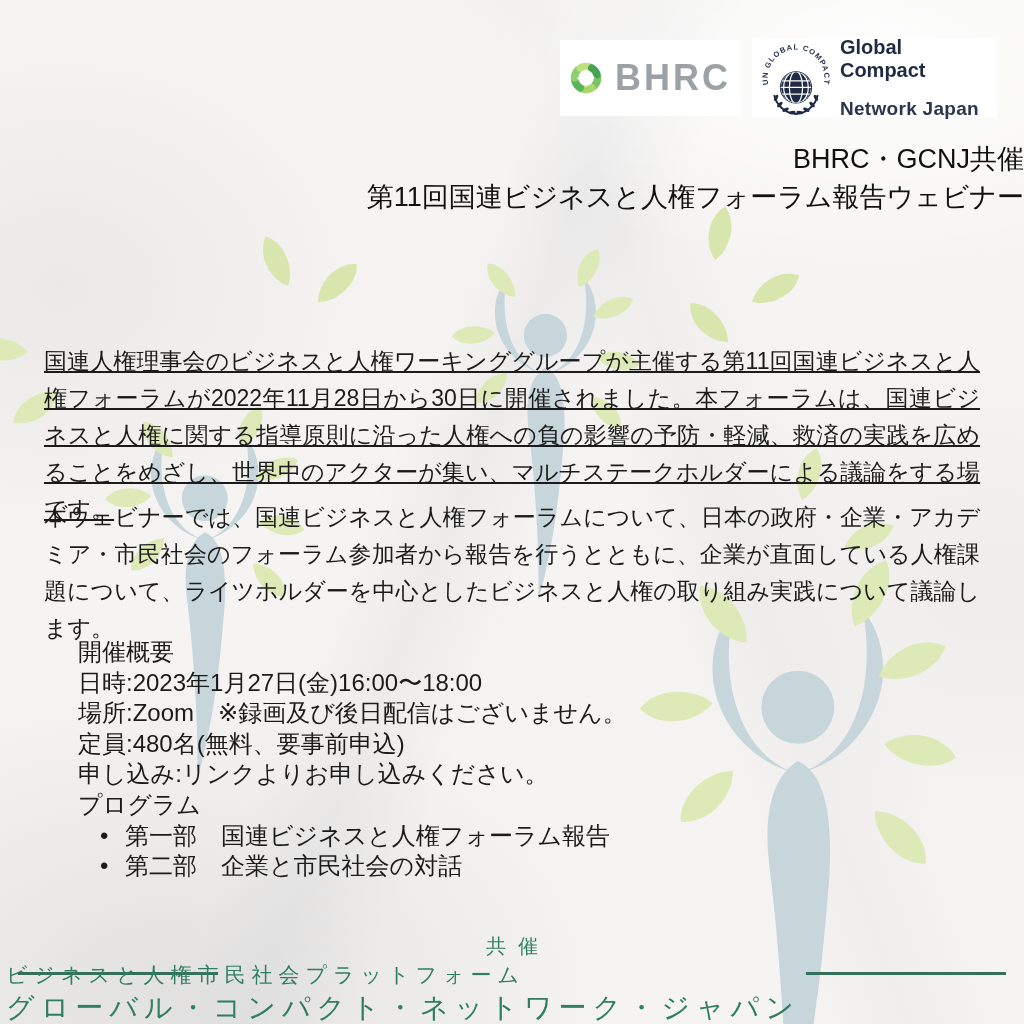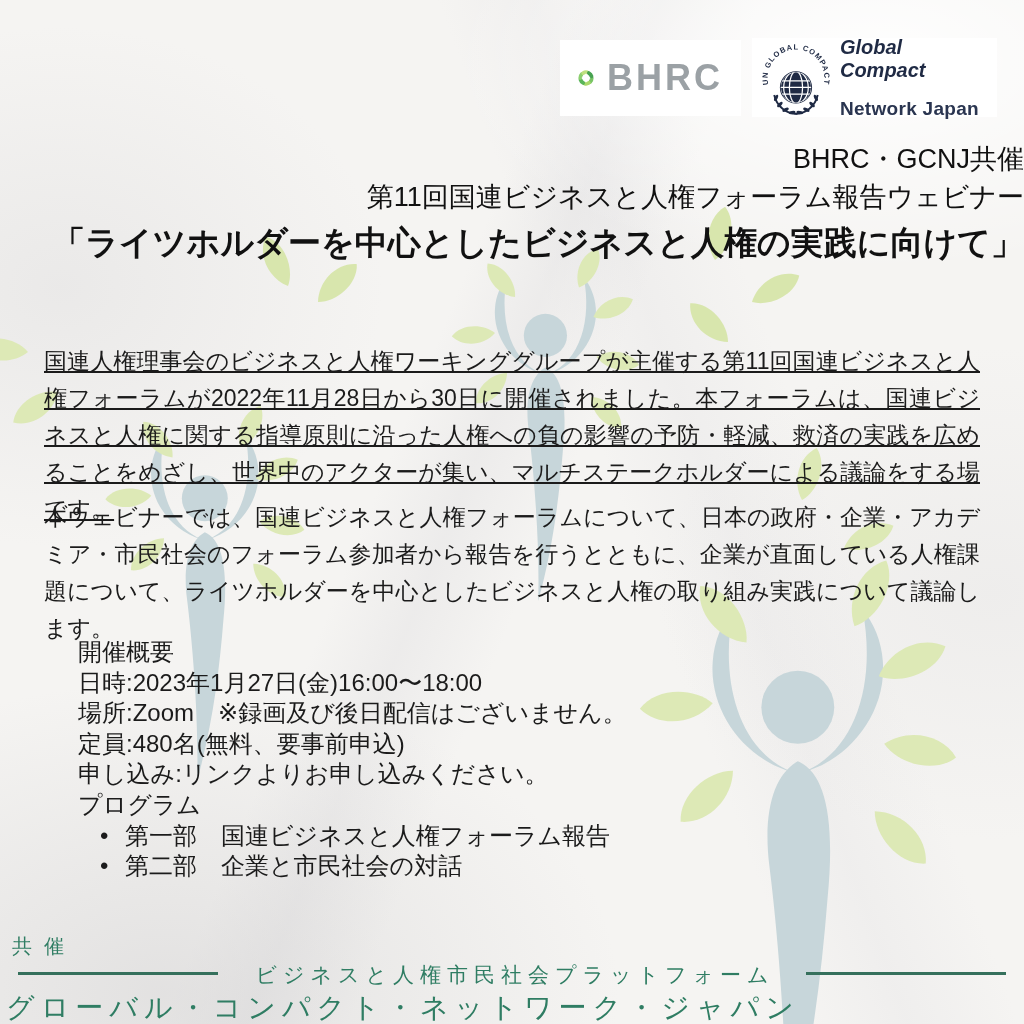--- a/index.html
+++ b/index.html
@@ -16,25 +16,25 @@
       radial-gradient(ellipse 520px 420px at 6% 28%, rgba(209,208,210,.30), rgba(209,208,210,0) 62%),
       radial-gradient(ellipse 760px 520px at 16% 97%, rgba(196,195,197,.38), rgba(196,195,197,0) 60%),
       radial-gradient(ellipse 520px 380px at 97% 58%, rgba(214,213,215,.22), rgba(214,213,215,0) 65%),
       linear-gradient(112deg, rgba(255,255,255,0) 40%, rgba(221,220,222,.35) 46%, rgba(255,255,255,0) 53%),
       linear-gradient(70deg, rgba(255,255,255,0) 58%, rgba(226,225,227,.30) 65%, rgba(255,255,255,0) 73%);
   }
   .decor{position:absolute;inset:0;width:1024px;height:1024px;}
 
   
   .logo-card{position:absolute;background:#ffffff;display:flex;align-items:center;box-sizing:border-box;}
-  .bhrc-card{left:560px;top:40px;width:181px;height:76px;padding:6px 18px;gap:13px;}
+  .bhrc-card{left:560px;top:40px;width:181px;height:76px;padding:6px 10px;gap:13px;}
   .bhrc-word{font-size:36px;font-weight:600;color:#9ba1a5;letter-spacing:3px;line-height:1;}
   .gcnj-card{left:752px;top:38px;width:245px;height:79px;padding:3px 8px;gap:8px;}
   .gcnj-text{display:flex;flex-direction:column;line-height:1.15;}
-  .gcnj-line1{font-size:20px;font-weight:700;color:#1f2a44;font-style:italic;}
+  .gcnj-line1{font-size:20px;font-weight:700;color:#1f2a44;}
   .gcnj-line2{font-size:19px;font-weight:700;color:#2a3550;letter-spacing:.3px;margin-top:16px;}
 
   
   .header{position:absolute;left:0;right:0;top:140px;text-align:right;color:#111111;}
   .subtitle{font-size:27px;line-height:38px;font-weight:400;}
   .main-title{font-size:33px;line-height:42px;font-weight:700;margin:6px 0 0 0;white-space:nowrap;}
 
   
   .para{
     position:absolute;left:44px;width:936px;margin:0;
@@ -45,23 +45,23 @@
   .para2{top:499px;}
 
   
   .overview{position:absolute;left:78px;top:637px;font-size:24px;line-height:30.6px;color:#1b1b1b;}
   .overview .ovline{white-space:nowrap;}
   .program-list{list-style:none;margin:0;padding:0;}
   .program-list li{position:relative;padding-left:47px;white-space:nowrap;}
   .program-list li::before{content:"\2022";position:absolute;left:22px;top:0;}
 
   
-  .footer-heading{position:absolute;left:0;right:0;top:933px;
+  .footer-heading{position:absolute;left:0;right:0;top:933px;text-align:center;
     font-size:20px;letter-spacing:12px;text-indent:12px;color:#2f7d63;}
-  .footer-org1{position:absolute;left:0;right:0;top:961px;text-align:center;
+  .footer-org1{position:absolute;left:0;right:0;top:961px;
     font-size:21px;letter-spacing:6px;text-indent:6px;color:#2f7d63;}
   .footer-org2{position:absolute;left:0;right:0;top:989px;
     font-size:28px;letter-spacing:6px;text-indent:6px;color:#2f7d63;}
   .footer-rule{position:absolute;top:972px;height:3px;background:#35705c;}
   .rule-left{left:18px;width:200px;}
   .rule-right{right:18px;width:200px;}
 </style>
 </head>
 <body>
 
@@ -167,21 +167,20 @@
     </svg>
     <div class="gcnj-text">
       <span class="gcnj-line1">Global Compact</span>
       <span class="gcnj-line2">Network Japan</span>
     </div>
   </div>
 
   <div class="header">
     <div class="subtitle">BHRC・GCNJ共催</div>
     <div class="subtitle">第11回国連ビジネスと人権フォーラム報告ウェビナー</div>
-    <h1 class="main-title">「ライツホルダーを中心としたビジネスと人権の実践に向けて」</h1>
   </div>
 
   <p class="para para1">国連人権理事会のビジネスと人権ワーキンググループが主催する第11回国連ビジネスと人権フォーラムが2022年11月28日から30日に開催されました。本フォーラムは、国連ビジネスと人権に関する指導原則に沿った人権への負の影響の予防・軽減、救済の実践を広めることをめざし、世界中のアクターが集い、マルチステークホルダーによる議論をする場です。</p>
   <p class="para para2">本ウェビナーでは、国連ビジネスと人権フォーラムについて、日本の政府・企業・アカデミア・市民社会のフォーラム参加者から報告を行うとともに、企業が直面している人権課題について、ライツホルダーを中心としたビジネスと人権の取り組み実践について議論します。</p>
 
   <div class="overview">
     <div class="ovline">開催概要</div>
     <div class="ovline">日時:2023年1月27日(金)16:00〜18:00</div>
     <div class="ovline">場所:Zoom　※録画及び後日配信はございません。</div>
     <div class="ovline">定員:480名(無料、要事前申込)</div>

